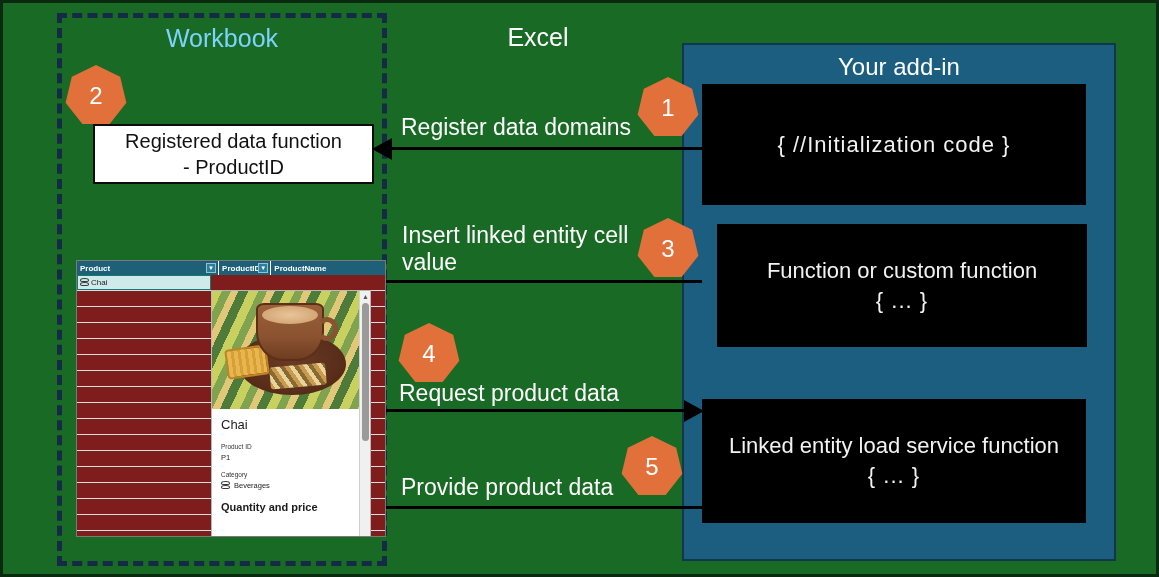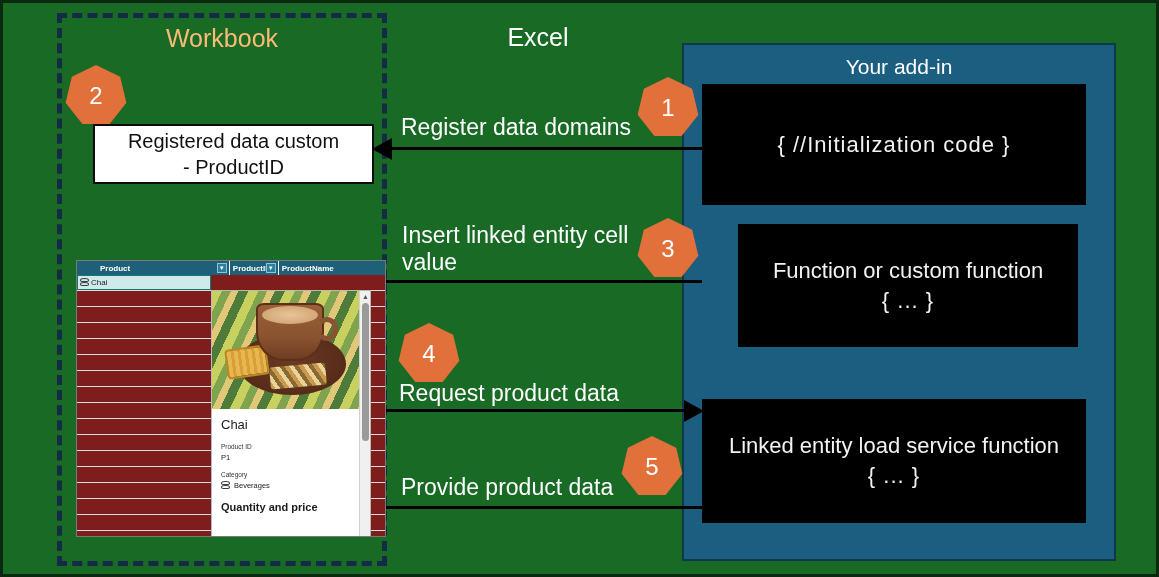--- a/index.html
+++ b/index.html
@@ -23,21 +23,21 @@
     left: 54px; top: 10px;
     width: 330px; height: 553px;
     border: 5px dashed #152a45;
     box-sizing: border-box;
   }
   #workbook-title {
     position: absolute;
     left: 54px; top: 20px;
     width: 330px;
     text-align: center;
-    color: #fdba74;
+    color: #7dd3fc;
     font-size: 25px;
     line-height: 30px;
   }
   #excel-title {
     position: absolute;
     left: 430px; top: 19px;
     width: 210px;
     text-align: center;
     color: #ffffff;
     font-size: 25px;
@@ -69,21 +69,21 @@
     background: #1B5E80;
     border: 2px solid #12364b;
     box-sizing: border-box;
   }
   #addin-title {
     position: absolute;
     left: 679px; top: 50px;
     width: 434px;
     text-align: center;
     color: #ffffff;
-    font-size: 21px;
+    font-size: 24px;
     line-height: 28px;
   }
   .code-box {
     position: absolute;
     background: #000000;
     border: 1px solid #000000;
     box-sizing: border-box;
     display: flex;
     flex-direction: column;
     align-items: center;
@@ -95,21 +95,21 @@
     font-size: 22px;
     letter-spacing: 1px;
     line-height: 30px;
   }
   .code-box .line-sans {
     font-family: "Liberation Sans", sans-serif;
     font-size: 22px;
     line-height: 30px;
   }
   #code-box-1 { left: 699px; top: 81px;  width: 384px; height: 121px; }
-  #code-box-2 { left: 735px; top: 221px; width: 340px; height: 123px; }
+  #code-box-2 { left: 714px; top: 221px; width: 370px; height: 123px; }
   #code-box-3 { left: 699px; top: 396px; width: 384px; height: 124px; }
 
   
   .flow-label {
     position: absolute;
     color: #ffffff;
     font-size: 23px;
     line-height: 27px;
   }
   #label-1 { left: 398px; top: 111px; width: 250px; }
@@ -188,21 +188,21 @@
     position: relative;
     height: 14px;
     display: flex;
     align-items: center;
     box-sizing: border-box;
     padding-left: 3px;
     border-right: 1px solid #ffffff;
     overflow: hidden;
     white-space: nowrap;
   }
-  #col-product   { width: 150px; margin-left: 20px; }
+  #col-product   { width: 150px; }
   #col-productid { width: 55px;  }
   #col-productname { width: 120px; border-right: none; }
   .filter-btn {
     position: absolute;
     right: 2px; top: 2px;
     width: 10px; height: 10px;
     background: #2b7e9c;
     border: 1px solid #8fc4d6;
     box-sizing: border-box;
     display: flex;
@@ -382,21 +382,21 @@
 </head>
 <body>
 
 <div id="canvas">
 
   <div id="workbook-region"></div>
   <div id="workbook-title">Workbook</div>
   <div id="excel-title">Excel</div>
 
   <div id="registered-box">
-    <div>Registered data custom</div>
+    <div>Registered data function</div>
     <div>- ProductID</div>
   </div>
 
   <div id="addin-panel"></div>
   <div id="addin-title">Your add-in</div>
 
   <div id="code-box-1" class="code-box">
     <div class="line-mono">{ //Initialization code }</div>
   </div>
 

